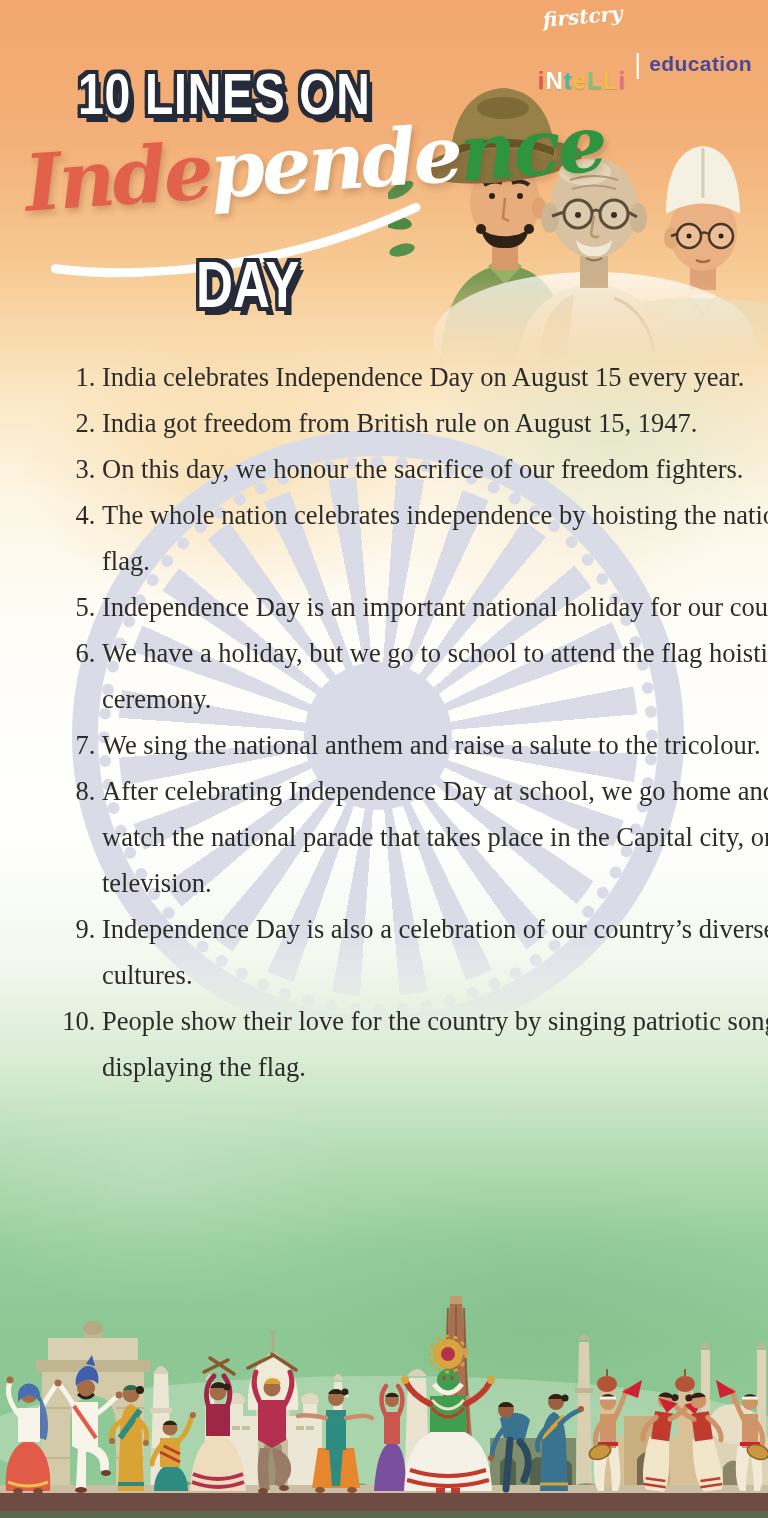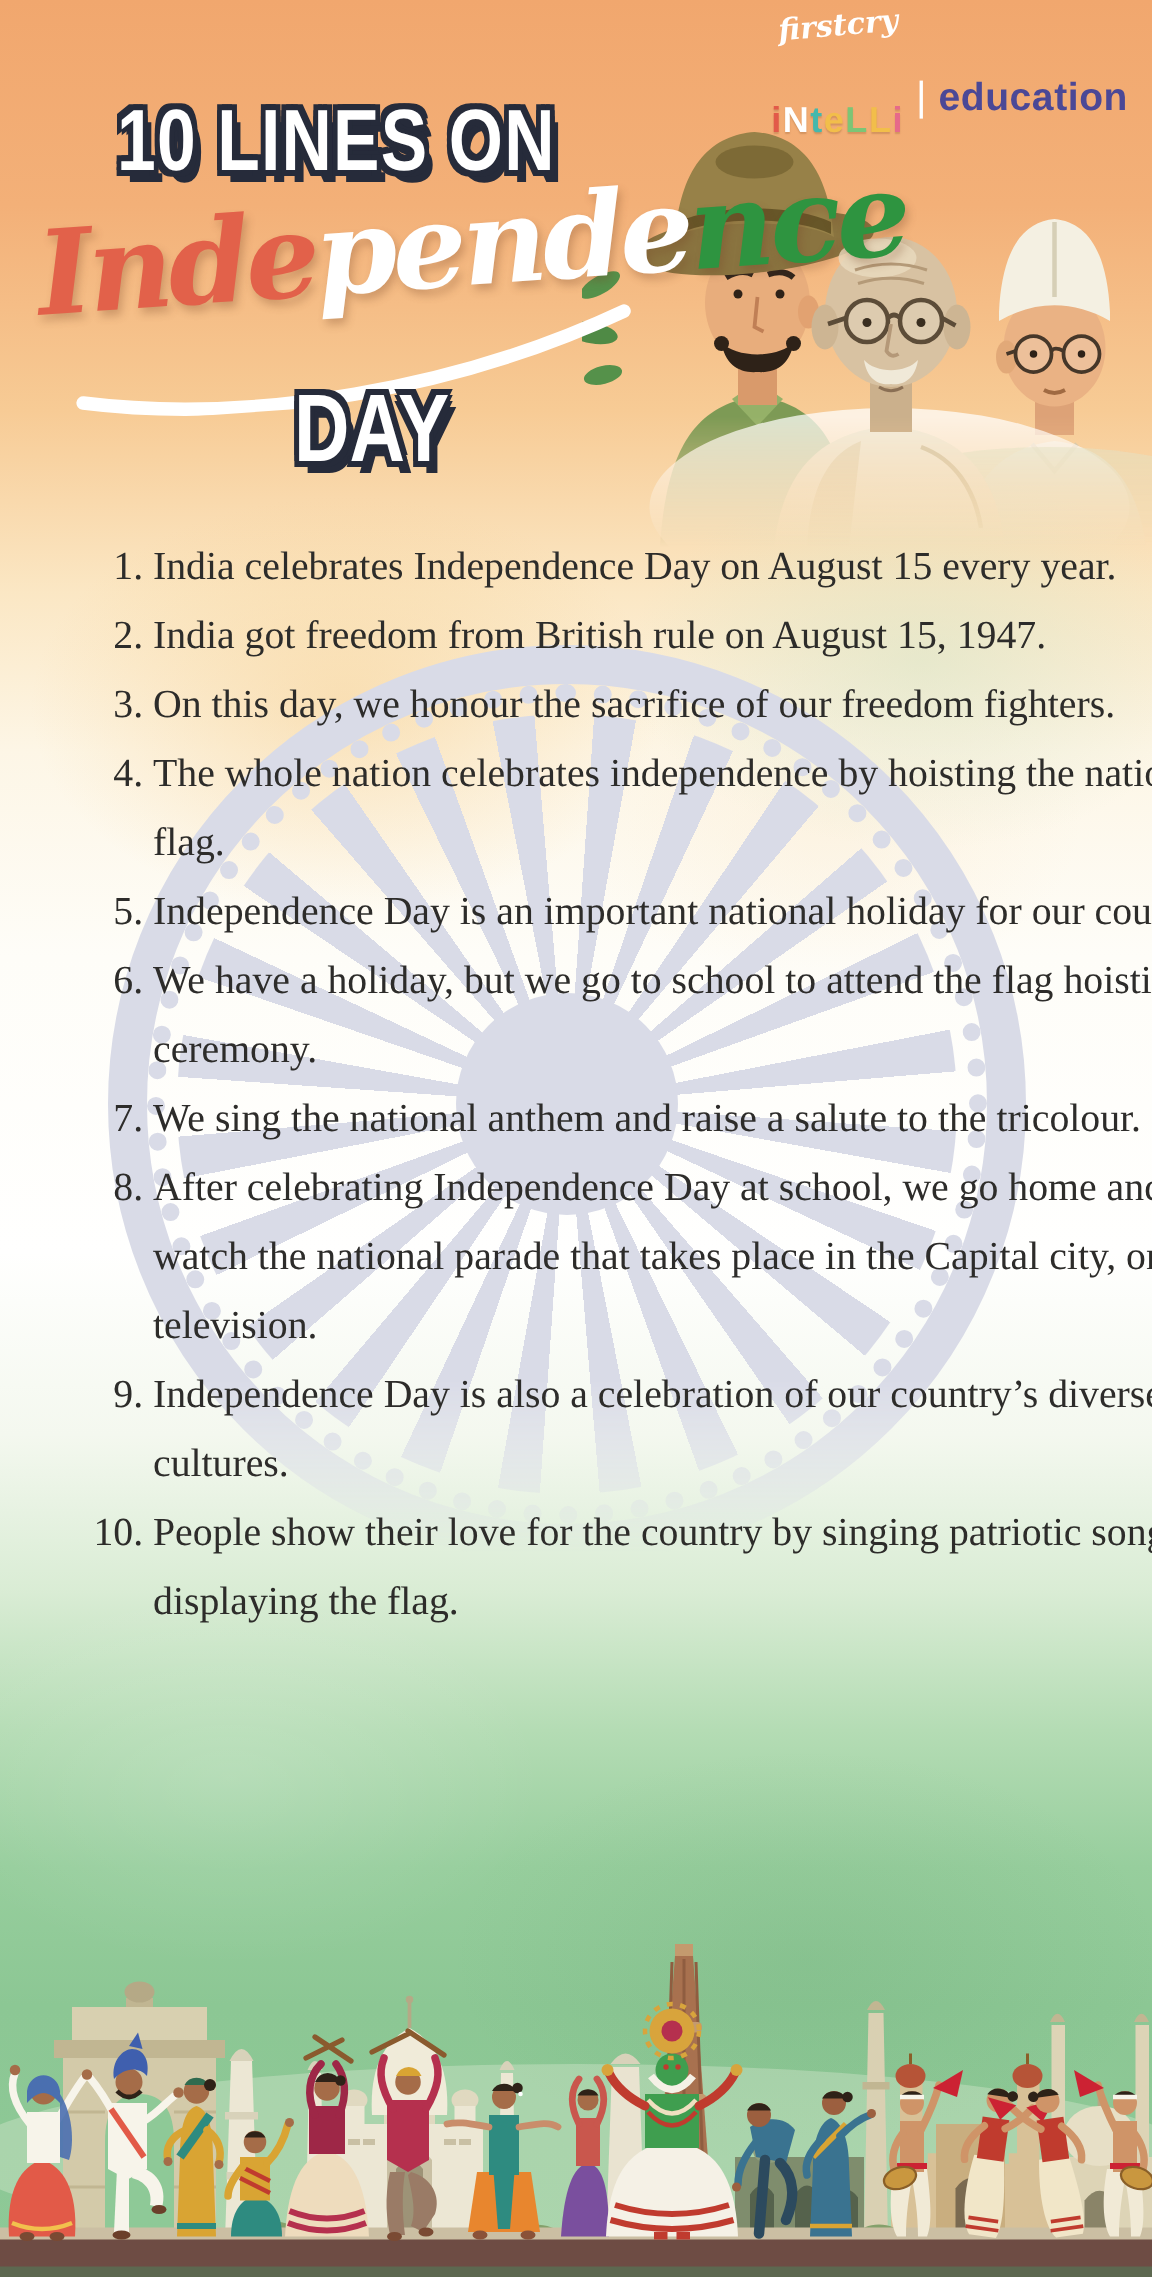--- a/index.html
+++ b/index.html
@@ -36,21 +36,21 @@
       mask-image:linear-gradient(#000 74%, rgba(0,0,0,0) 100%);}
 
   
   .brand{position:absolute;right:16px;top:8px;text-align:left;}
   .firstcry{font:italic 700 20px "DejaVu Serif",serif;color:#fff;
       transform:rotate(-5deg);transform-origin:left bottom;margin-left:6px;}
   .brandrow{display:flex;align-items:center;gap:8px;margin-top:1px;}
   .letters{font:800 24px "Liberation Sans",sans-serif;letter-spacing:1px;
       text-shadow:0 1px 1px rgba(120,70,30,.25);margin-top:34px;}
   .divider{color:#fff;font-weight:300;font-size:27px;line-height:1;}
-  .education{color:#4b4896;font-weight:700;font-size:26px;letter-spacing:.4px;}
+  .education{color:#4b4896;font-weight:700;font-size:21px;letter-spacing:.4px;}
 
   
   .outline{color:#fff;font-family:"Liberation Sans",sans-serif;font-weight:900;
       text-shadow:
         -4px -4px 0 #262b3a, 4px -4px 0 #262b3a, -4px 4px 0 #262b3a, 4px 4px 0 #262b3a,
         -4px 0 0 #262b3a, 4px 0 0 #262b3a, 0 -4px 0 #262b3a, 0 4px 0 #262b3a,
         7px 8px 0 #262b3a;}
   .title-top{position:absolute;left:78px;top:60px;font-size:58px;letter-spacing:1px;
       display:inline-block;transform:scaleX(.8);transform-origin:left top;white-space:nowrap;}
   .title-day{position:absolute;left:196px;top:248px;font-size:64px;

